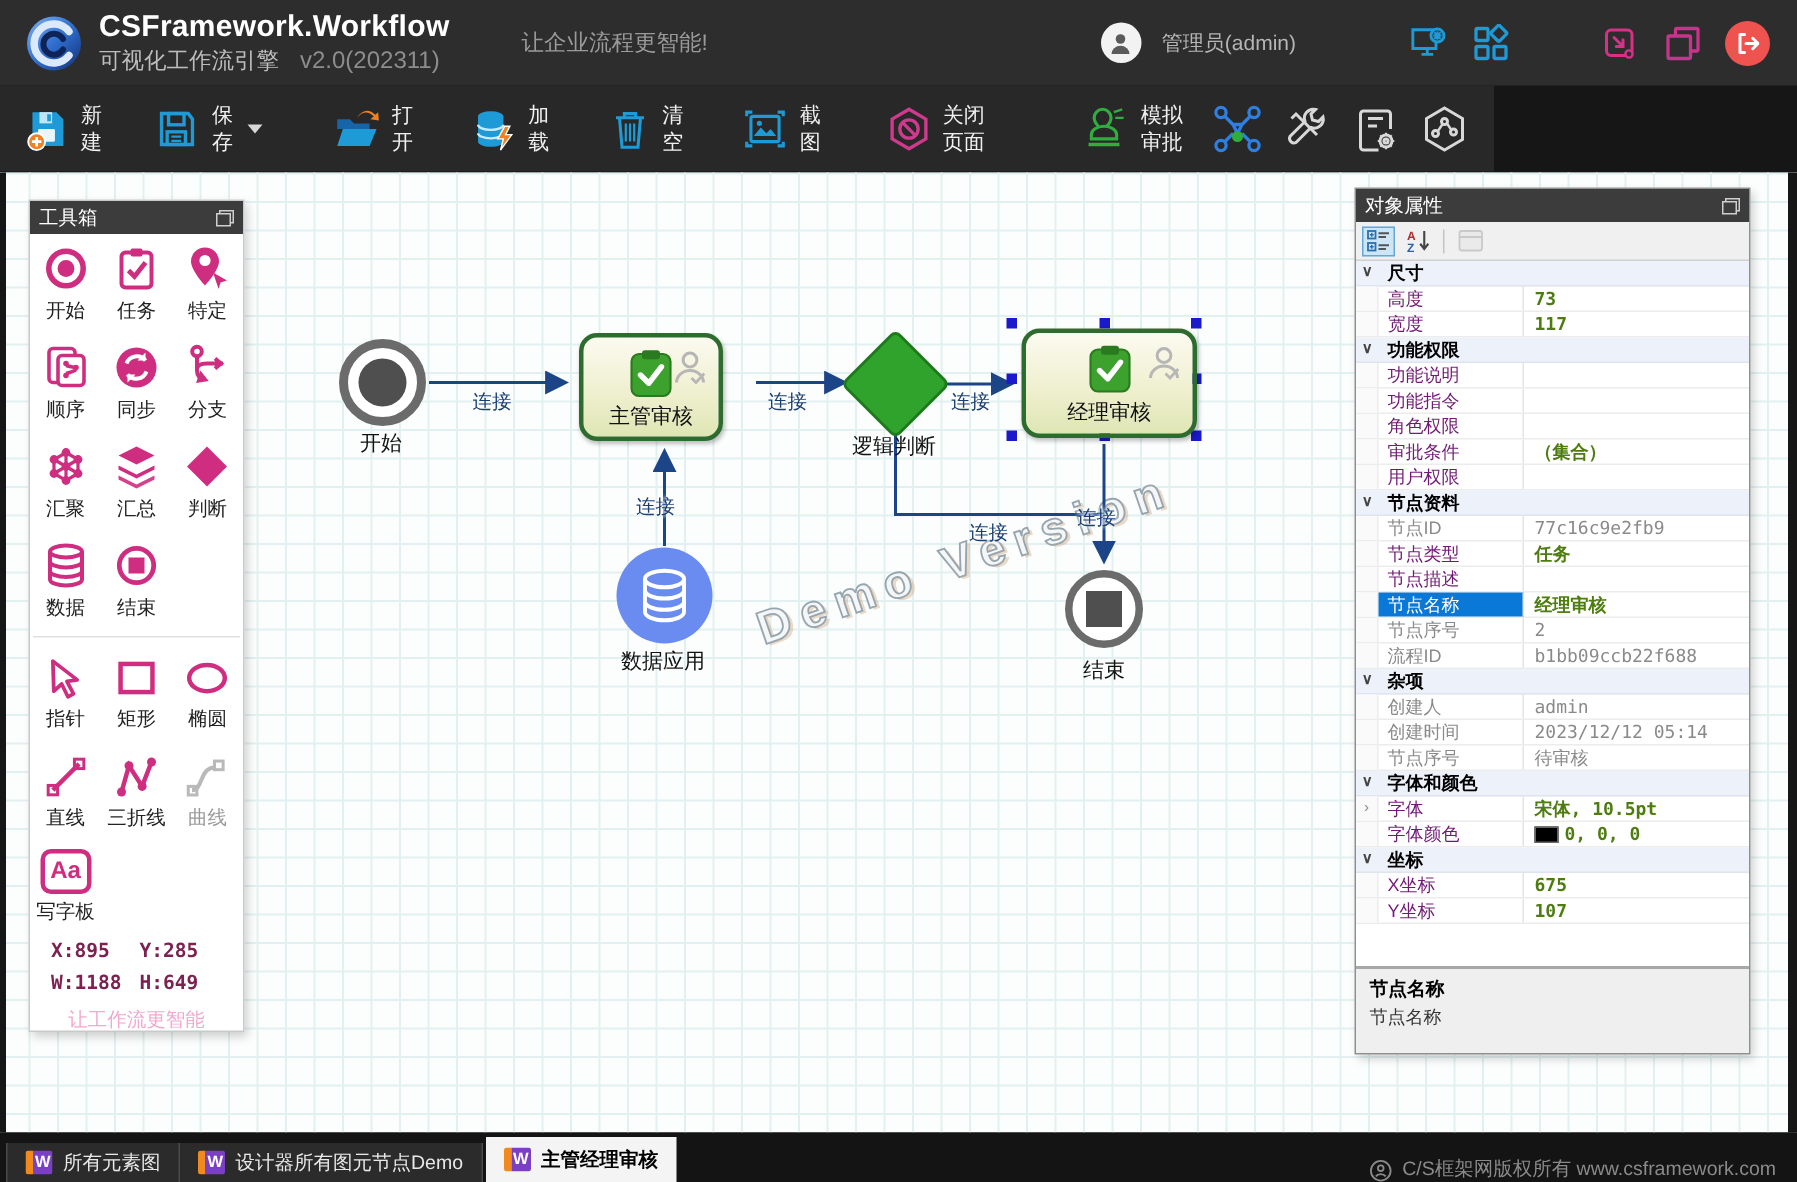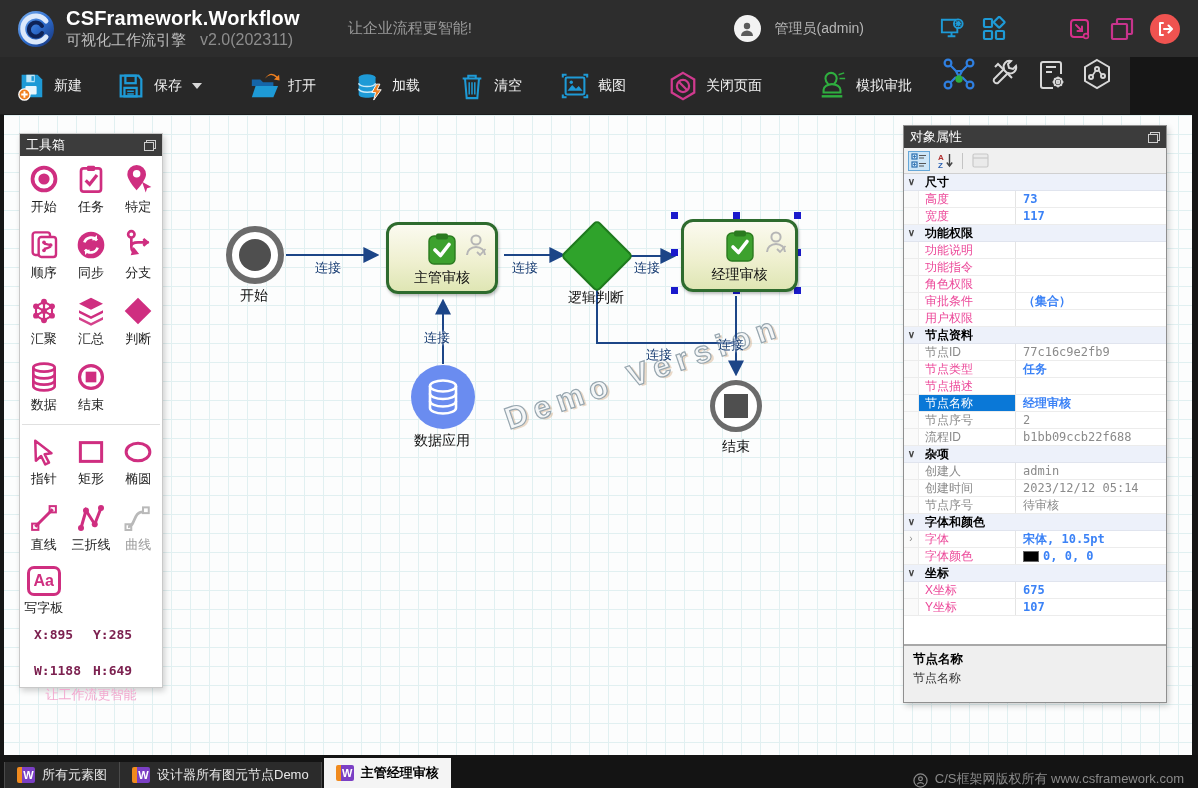--- a/index.html
+++ b/index.html
@@ -16,21 +16,21 @@
   .app-version { color:#8d8d8d; font-size:16px; }
   .slogan { color:#9a9a9a; font-size:15px; margin-left:48px; }
   .hdr-right { margin-left:auto; display:flex; align-items:center; gap:14px; margin-right:18px; }
   .avatar { width:27px; height:27px; border-radius:50%; background:#f2f2f2; display:flex; align-items:center; justify-content:center; }
   .username { color:#b5b5b5; font-size:14px; margin-right:60px; }
   .hicon { width:28px; height:28px; display:flex; align-items:center; justify-content:center; cursor:pointer; }
   .hgap { width:30px; }
   .logout-circle { width:30px; height:30px; border-radius:50%; background:#ef5350; display:flex; align-items:center; justify-content:center; }
 
   
-  .toolbar { position:absolute; top:57px; left:0; width:1130px; height:58px; background:#282828; display:flex; border-bottom:1px solid #1c1c1c; }
+  .toolbar { position:absolute; top:57px; left:0; width:996px; height:58px; background:#282828; display:flex; align-items:center; border-bottom:1px solid #1c1c1c; }
   .tbtn { display:flex; align-items:center; gap:8px; color:#f0f0f0; font-size:14px; padding:8px 10px; cursor:pointer; }
   .tbtn svg { flex:0 0 auto; }
   .caret { width:0; height:0; border-left:5px solid transparent; border-right:5px solid transparent; border-top:6px solid #d8d8d8; margin-left:2px; }
   .tb-right { margin-left:auto; display:flex; gap:12px; margin-right:16px; }
   .tb-right .hicon { width:34px; height:34px; }
 
   
   .main { position:absolute; top:115px; left:0; width:1198px; height:640px; background-color:#fcfdfd;
     background-image: linear-gradient(#e1f0f1 1px, transparent 1px), linear-gradient(90deg, #e1f0f1 1px, transparent 1px);
     background-size:19px 19px; }
@@ -69,36 +69,36 @@
   .restore-ic::before { content:""; position:absolute; right:0; top:0; width:8px; height:7px; border:1px solid #cfcfcf; }
   .restore-ic::after { content:""; position:absolute; left:0; bottom:0; width:8px; height:7px; border:1px solid #cfcfcf; background:#3c3c3c; }
 
   
   .toolbox { left:19px; top:18px; width:144px; height:555px; border-color:#c9c9c9; }
   .tb-grid { display:grid; grid-template-columns:repeat(3,1fr); }
   .tb-item { height:66px; display:flex; flex-direction:column; align-items:center; justify-content:center; gap:3px; color:#cf2e80; cursor:pointer; }
   .tb-item .lbl { font-size:13px; color:#222; }
   .tb-item.dis { color:#b9b9b9; } .tb-item.dis .lbl { color:#9a9a9a; }
   .tb-sep { height:1px; background:#e0e0e0; margin:4px 2px; }
-  .tb-coords { display:grid; grid-template-columns:1fr 1fr; padding:6px 10px 0 14px; row-gap:21px; color:#7c2150; font-weight:bold; font-size:13px; }
+  .tb-coords { display:grid; grid-template-columns:1fr 1fr; padding:6px 10px 0 14px; row-gap:6px; color:#7c2150; font-weight:bold; font-size:13px; }
   .tb-foot { text-align:center; color:#f2a8cf; font-size:13px; margin-top:8px; }
   .aa-ic { width:34px; height:30px; border:3px solid #cf2e80; border-radius:7px; color:#cf2e80; font-weight:bold; font-size:16px; display:flex; align-items:center; justify-content:center; }
 
   
   .props { left:903px; top:10px; width:264px; height:578px; border-color:#8f8f8f; display:flex; flex-direction:column; }
   .pg-toolbar { height:26px; background:#f0f0f0; border-bottom:1px solid #d0d0d0; display:flex; align-items:center; gap:4px; padding:0 4px; }
   .pg-tb-btn { width:22px; height:20px; display:flex; align-items:center; justify-content:center; cursor:pointer; border:1px solid transparent; }
   .pg-tb-btn.active { background:#cde6f7; border-color:#66a7d8; }
   .pg-tb-btn.disabled { opacity:0.45; cursor:default; }
   .pg-div { width:1px; height:16px; background:#c4c4c4; margin:0 2px; }
   .pgrid { flex:0 0 auto; font-size:12px; }
   .prow { display:flex; height:17px; line-height:16px; border-bottom:1px solid #ececec; }
   .prow .gut { width:15px; flex:0 0 15px; color:#8a8a8a; font-size:10px; text-align:center; border-right:1px solid #ececec; background:#fafafa; }
-  .prow .pl { width:97px; flex:0 0 97px; padding-left:6px; color:#ec4899; border-right:1px solid #e4e4e4; overflow:hidden; white-space:nowrap; }
-  .prow .pv { flex:1; padding-left:7px; color:#3b82f6; font-weight:bold; font-family:"DejaVu Sans Mono", monospace; font-size:12px; overflow:hidden; white-space:nowrap; display:flex; align-items:center; gap:4px; }
+  .prow .pl { width:97px; flex:0 0 97px; padding-left:6px; color:#701a75; border-right:1px solid #e4e4e4; overflow:hidden; white-space:nowrap; }
+  .prow .pv { flex:1; padding-left:7px; color:#4d7c0f; font-weight:bold; font-family:"DejaVu Sans Mono", monospace; font-size:12px; overflow:hidden; white-space:nowrap; display:flex; align-items:center; gap:4px; }
   .prow.ro .pl, .prow.ro .pv { color:#8a8a8a; font-weight:normal; }
   .prow.sel .pl { background:#0a78d7; color:#fff; }
   .pcat { display:flex; height:17px; line-height:16px; background:#edf1fa; border-bottom:1px solid #e0e4ee; font-weight:bold; color:#000; }
   .pcat .chev { width:15px; flex:0 0 15px; text-align:center; font-size:10px; color:#444; }
   .pcat .cn { padding-left:6px; font-size:12px; }
   .swatch { display:inline-block; width:16px; height:11px; background:#000; border:1px solid #666; }
   .pg-filler { flex:1; background:#fff; }
   .pg-desc { height:58px; border-top:2px solid #a8a8a8; background:#efefef; padding:5px 9px; }
   .pg-desc .dt { font-size:12.5px; font-weight:bold; color:#000; }
   .pg-desc .dx { font-size:12px; color:#333; margin-top:2px; }
@@ -330,21 +330,21 @@
   <div class="link-label" style="left:646px; top:231px">连接</div>
   <div class="link-label" style="left:718px; top:221px">连接</div>
 
   <div class="node" style="left:226px; top:111px">
     <div class="start-ring">
         <div class="core"></div>
       </div>
   </div>
   <div class="node-label" style="left:240px; top:172px">开始</div>
 
-  <div class="node task-box" style="left:386px; top:107px; width:112px; height:72px">
+  <div class="node task-box" style="left:386px; top:107px; width:96px; height:72px">
     <svg class="ticon" width="36" height="36" viewBox="0 0 36 36">
       <rect x="5" y="5" width="26" height="28" rx="5" fill="#3da12e" stroke="#2a7a1f" stroke-width="1.4"></rect>
       <rect x="12" y="2.5" width="12" height="6" rx="2" fill="#2a7a1f"></rect>
       <path d="M11 19 l5.5 5.5 L25 13.5" fill="none" stroke="#fff" stroke-width="3.6" stroke-linecap="round" stroke-linejoin="round"></path>
     </svg>
     <svg class="person" width="26" height="26" viewBox="0 0 26 26" fill="none" stroke="#b6b6b6" stroke-width="2">
       <circle cx="13" cy="8" r="4.6"></circle>
         <path d="M4 23 a9 8 0 0 1 18 0"></path>
         <path d="M14 20 l3 3 l5.5 -6" stroke-width="1.8"></path>
     </svg>

